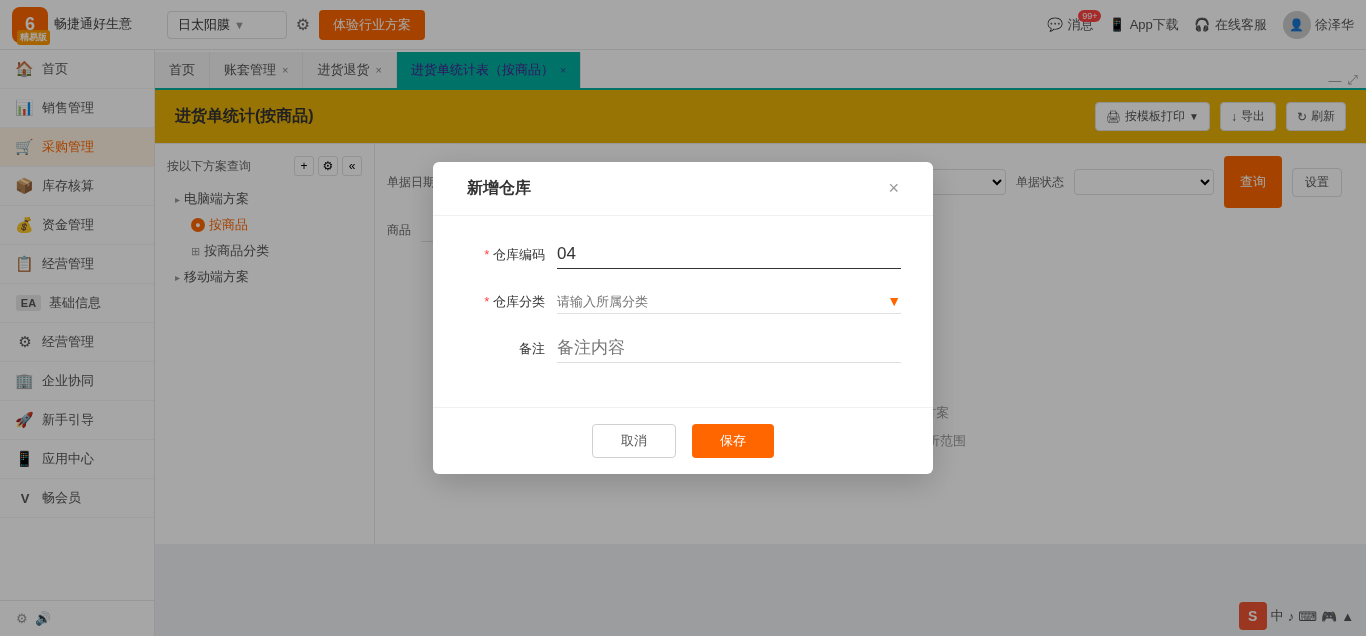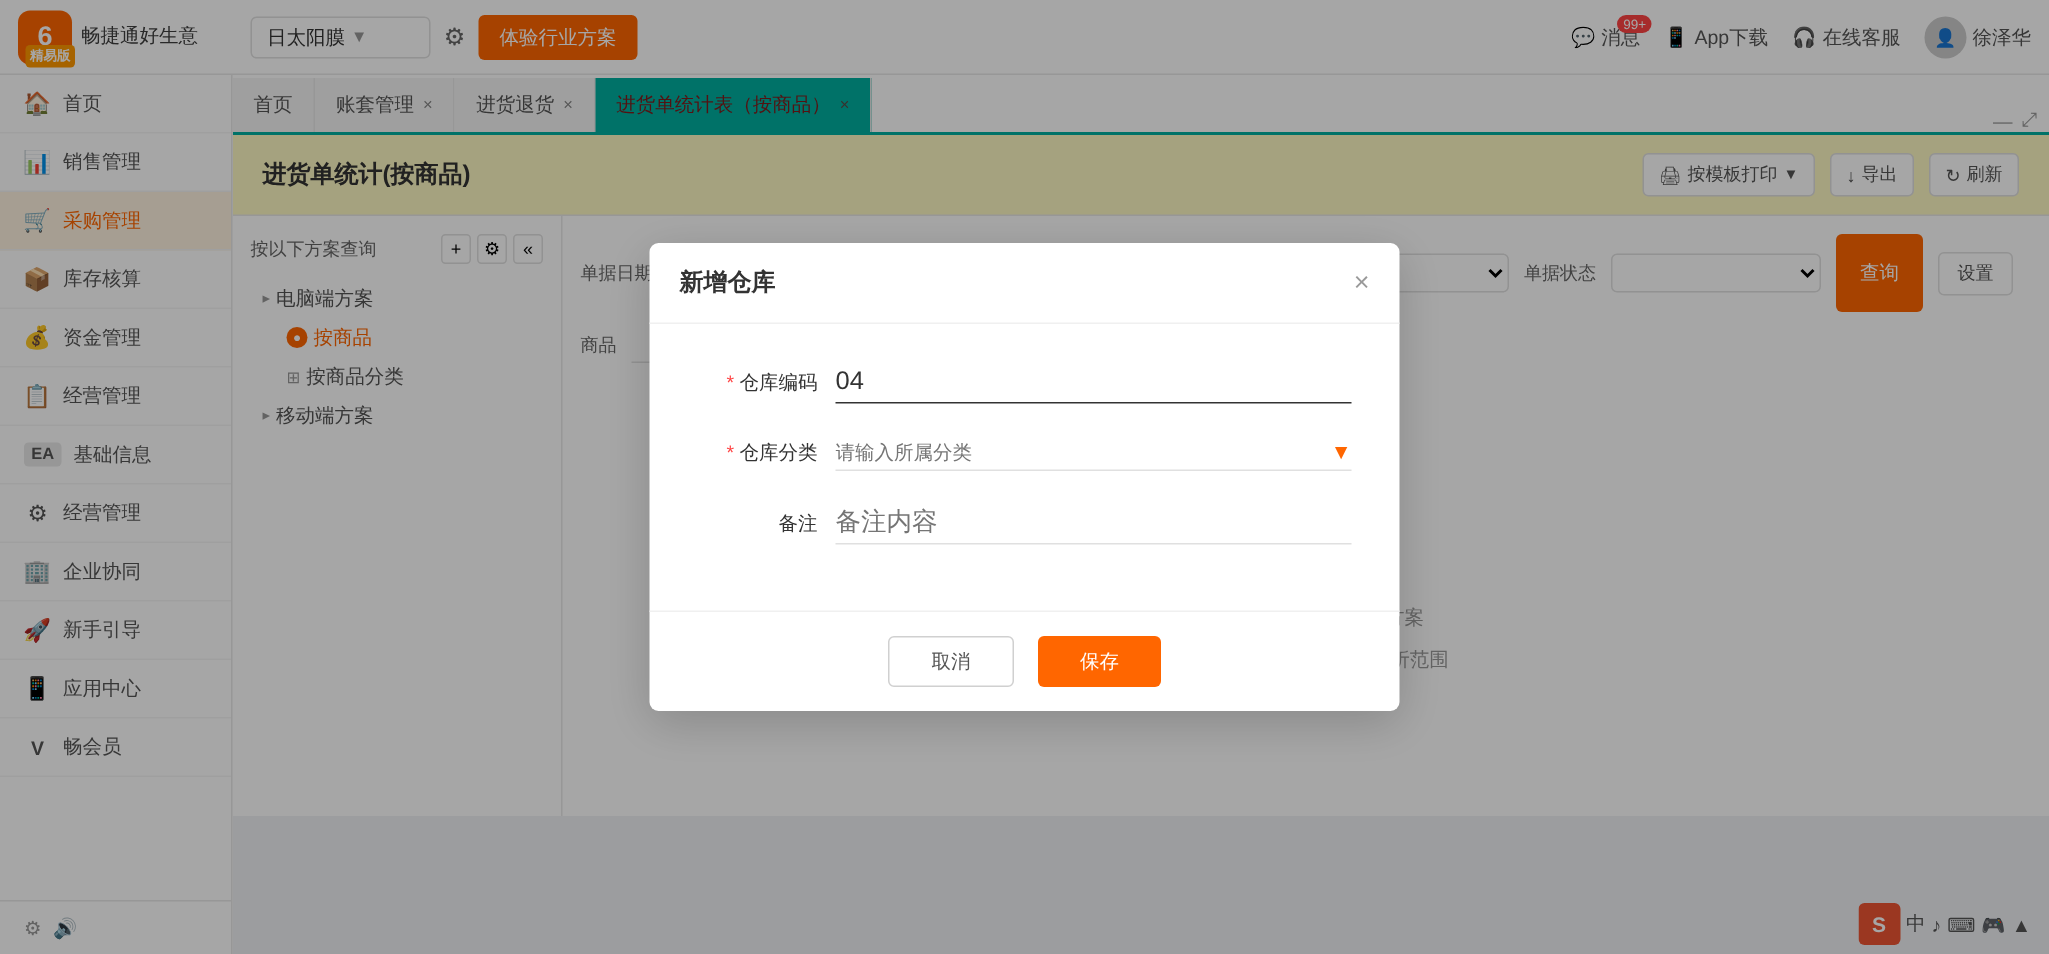--- a/index.html
+++ b/index.html
@@ -76,21 +76,21 @@
     .tab-bar {
       position: fixed; top: 50px; left: 155px; right: 0;
       height: 40px; background: #fff; border-bottom: 2px solid #00b0a0;
       display: flex; align-items: flex-end; z-index: 99;
     }
     .tab {
       height: 36px; padding: 0 14px; display: flex; align-items: center; gap: 6px;
       cursor: pointer; border-right: 1px solid #e8e8e8; color: #555; font-size: 13px;
       background: #f5f5f5;
     }
-    .tab.active { background: #00b0a0; color: #7f1d1d; }
+    .tab.active { background: #00b0a0; color: #4c1d95; }
     .tab .close { font-size: 11px; color: inherit; opacity: 0.7; }
     .tab-spacer { flex: 1; }
     .tab-ctrl { padding: 0 8px; display: flex; align-items: center; gap: 6px; color: #999; }
 
     
     .sidebar {
       position: fixed; top: 50px; left: 0; bottom: 0;
       width: 155px; background: #fff; border-right: 1px solid #e8e8e8;
       overflow-y: auto; z-index: 98;
     }
@@ -106,21 +106,21 @@
       padding: 10px 16px; display: flex; align-items: center; gap: 8px;
       border-top: 1px solid #e8e8e8; cursor: pointer; color: #999;
     }
 
     
     .main-content {
       position: fixed; top: 90px; left: 155px; right: 0; bottom: 0;
       background: #f0f2f5; overflow: auto;
     }
     .page-header {
-      background: #fef9c3; padding: 12px 20px; display: flex; align-items: center;
+      background: #eab308; padding: 12px 20px; display: flex; align-items: center;
       border-bottom: 1px solid #e8e8e8;
     }
     .page-title { font-size: 16px; font-weight: bold; color: #333; }
     .page-actions { margin-left: auto; display: flex; align-items: center; gap: 10px; }
     .action-btn {
       display: flex; align-items: center; gap: 4px;
       border: 1px solid #e0e0e0; background: #fff; padding: 5px 10px;
       border-radius: 4px; cursor: pointer; color: #555; font-size: 12px;
     }
     .action-btn .arr { font-size: 10px; }
@@ -162,21 +162,21 @@
     .modal-overlay {
       position: fixed; top: 0; left: 0; right: 0; bottom: 0;
       background: rgba(0,0,0,0.35); z-index: 1000;
       display: flex; align-items: center; justify-content: center;
     }
     .modal {
       background: #fff; border-radius: 6px; width: 500px;
       box-shadow: 0 8px 32px rgba(0,0,0,0.18);
     }
     .modal-header {
-      padding: 16px 20px; border-bottom: 1px solid #f0f0f0;
+      padding: 16px 34px; border-bottom: 1px solid #f0f0f0;
       display: flex; align-items: flex-start; justify-content: space-between;
     }
     .modal-title { font-size: 16px; font-weight: bold; color: #333; }
     .modal-close { background: none; border: none; font-size: 18px; cursor: pointer; color: #999; }
     .modal-body { padding: 24px 32px; }
     .form-row { display: flex; align-items: center; margin-bottom: 20px; }
     .form-label { width: 80px; text-align: right; margin-right: 12px; color: #333; font-size: 13px; }
     .form-label.required::before { content: '* '; color: #f44; }
     .form-input {
       flex: 1; border: none; border-bottom: 1px solid #e0e0e0;

